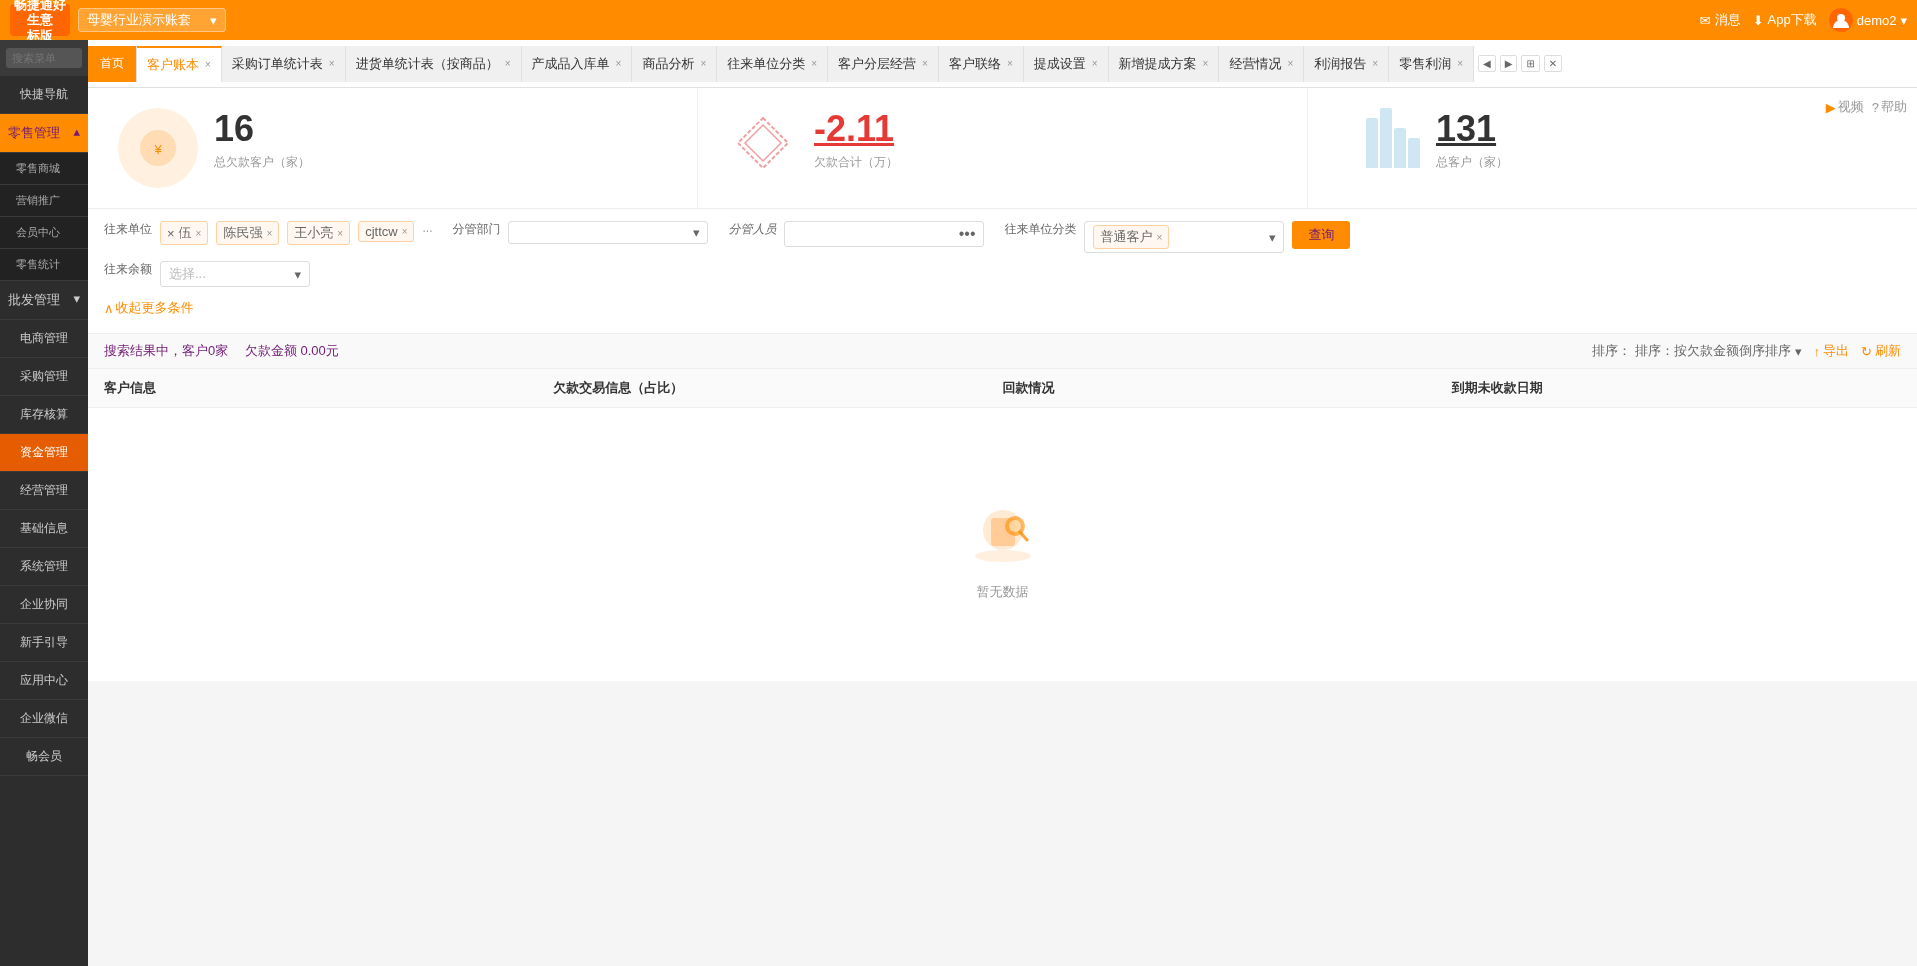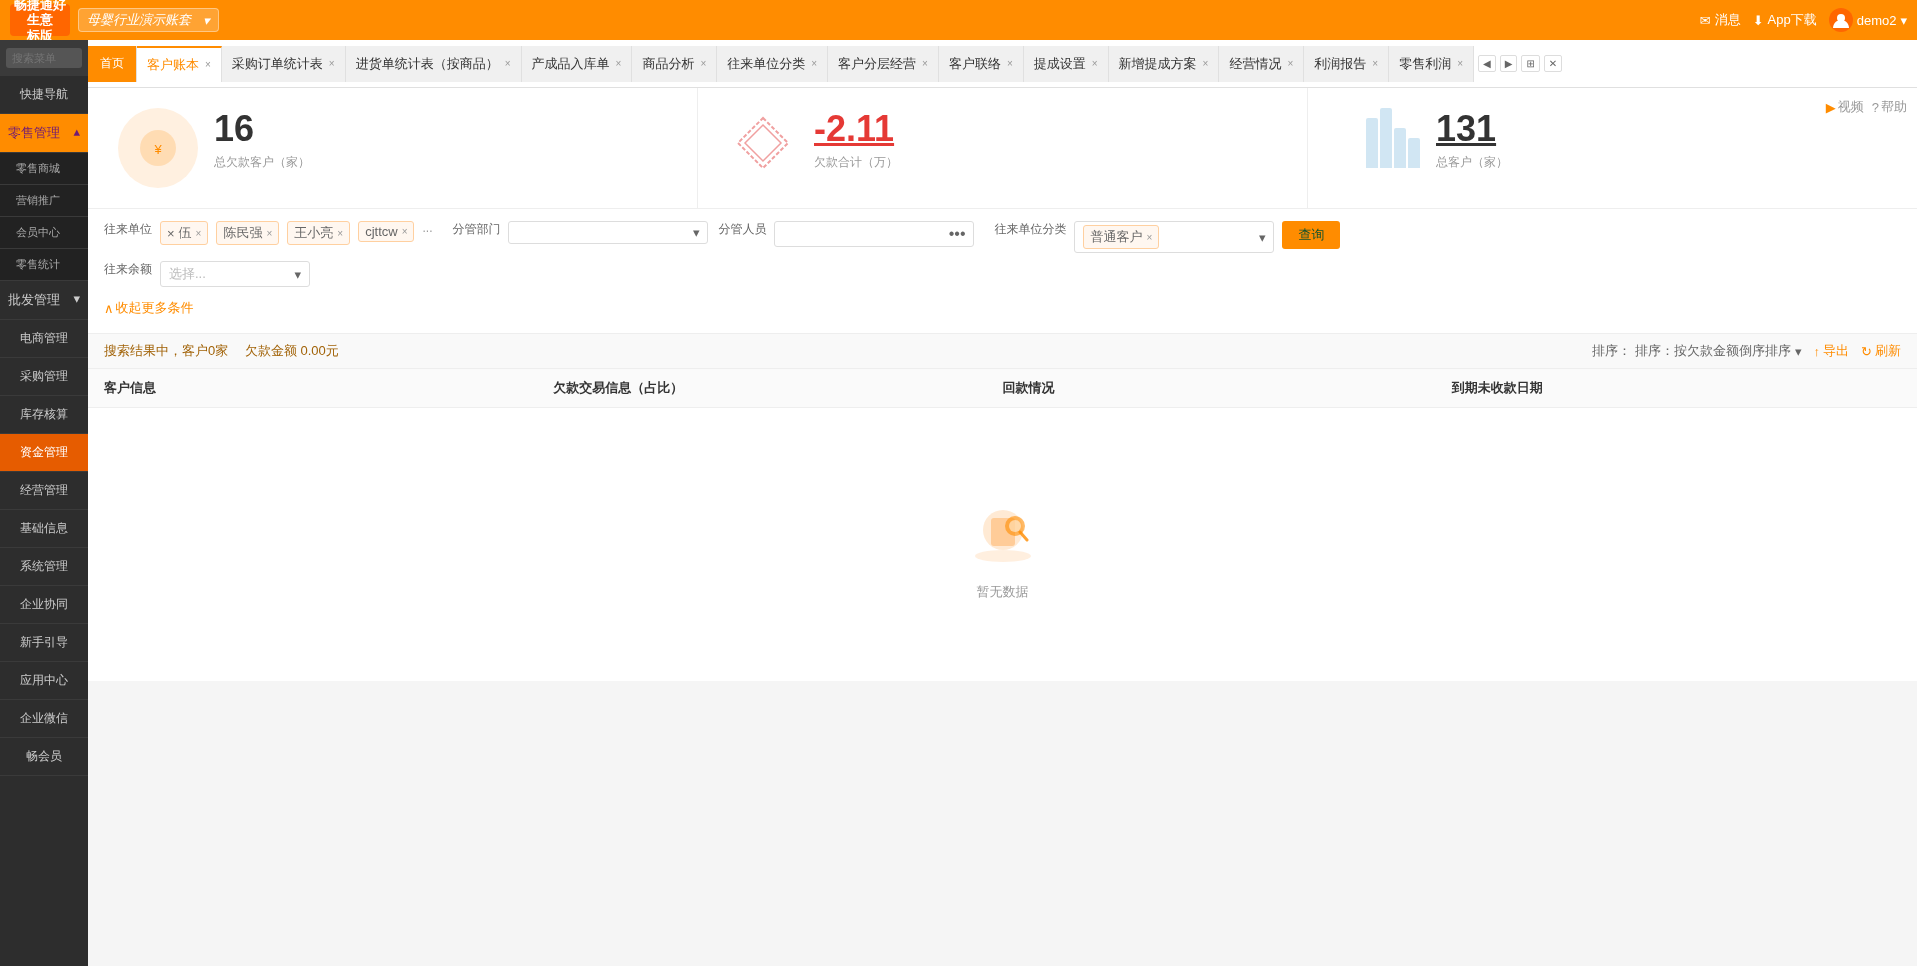--- a/index.html
+++ b/index.html
@@ -11,21 +11,21 @@
     .main-layout { display: flex; flex: 1; overflow: hidden; }
     .sidebar { width: 88px; background: #2d2d2d; color: #ccc; display: flex; flex-direction: column; flex-shrink: 0; overflow-y: auto; }
     .content-area { flex: 1; display: flex; flex-direction: column; overflow: hidden; }
     .tab-bar { background: #fff; border-bottom: 1px solid #e0e0e0; display: flex; align-items: center; height: 48px; flex-shrink: 0; overflow: hidden; }
     .main-content { flex: 1; overflow-y: auto; background: #f5f5f5; }
 
     
     .top-bar-left { display: flex; align-items: center; gap: 8px; }
     .logo-box { width: 60px; height: 32px; background: #ff6600; border-radius: 4px; display: flex; align-items: center; justify-content: center; }
     .logo-text { color: #fff; font-size: 10px; font-weight: bold; text-align: center; line-height: 1.2; }
-    .store-selector { background: rgba(255,255,255,0.2); border: 1px solid rgba(255,255,255,0.4); border-radius: 4px; padding: 2px 8px; color: #fff; font-size: 12px; display: flex; align-items: center; gap: 12px; cursor: pointer; font-style: italic; }
+    .store-selector { background: rgba(255,255,255,0.2); border: 1px solid rgba(255,255,255,0.4); border-radius: 4px; padding: 2px 8px; color: #fff; font-size: 12px; display: flex; align-items: center; gap: 19px; cursor: pointer; }
     .top-bar-right { display: flex; align-items: center; gap: 12px; color: #fff; font-size: 12px; }
     .top-btn { display: flex; align-items: center; gap: 4px; cursor: pointer; color: #fff; }
     .avatar { width: 24px; height: 24px; border-radius: 50%; background: #ff6600; display: flex; align-items: center; justify-content: center; color: #fff; font-size: 10px; }
 
     
     .sidebar-search { padding: 8px 6px; background: #3a3a3a; }
     .sidebar-search input { width: 100%; background: #555; border: none; border-radius: 3px; padding: 4px 6px; color: #fff; font-size: 11px; outline: none; }
     .sidebar-item { padding: 10px 4px; text-align: center; cursor: pointer; color: #ccc; font-size: 12px; border-bottom: 1px solid #3a3a3a; }
     .sidebar-item.active { background: #ff8c00; color: #fff; }
     .sidebar-sub { background: #222; }
@@ -54,25 +54,25 @@
     .filter-area { background: #fff; padding: 12px 16px; border-bottom: 1px solid #eee; flex-shrink: 0; }
     .filter-row { display: flex; align-items: flex-start; gap: 8px; margin-bottom: 8px; flex-wrap: wrap; }
     .filter-label { color: #666; font-size: 12px; white-space: nowrap; }
     .tag-chip { display: inline-flex; align-items: center; background: #fff7f0; border: 1px solid #ffd0a0; border-radius: 3px; padding: 2px 6px; font-size: 12px; color: #666; gap: 4px; }
     .tag-chip .x { color: #999; cursor: pointer; font-size: 10px; }
     .more-tags { color: #999; cursor: pointer; font-size: 12px; }
     .filter-select { border: 1px solid #ddd; border-radius: 3px; padding: 3px 8px; font-size: 12px; color: #666; background: #fff; min-width: 120px; display: flex; align-items: center; justify-content: space-between; cursor: pointer; gap: 20px; }
     .filter-select-wide { min-width: 200px; }
     .filter-input { border: 1px solid #ddd; border-radius: 3px; padding: 3px 8px; font-size: 12px; color: #666; background: #fff; min-width: 120px; display: flex; align-items: center; justify-content: space-between; cursor: pointer; }
     .collapse-btn { color: #ff8c00; cursor: pointer; font-size: 12px; display: flex; align-items: center; gap: 2px; }
-    .query-btn { background: #ff8c00; color: #14532d; border: none; border-radius: 3px; padding: 5px 16px; font-size: 13px; cursor: pointer; }
+    .query-btn { background: #ff8c00; color: #701a75; border: none; border-radius: 3px; padding: 5px 16px; font-size: 13px; cursor: pointer; }
 
     
     .result-bar { background: #f9f9f9; padding: 8px 16px; border-bottom: 1px solid #eee; display: flex; align-items: center; justify-content: space-between; flex-shrink: 0; }
-    .result-info { font-size: 12px; color: #a16207; }
+    .result-info { font-size: 12px; color: #701a75; }
     .result-actions { display: flex; align-items: center; gap: 12px; font-size: 12px; color: #666; }
     .sort-select { display: flex; align-items: center; gap: 4px; cursor: pointer; }
     .action-btn { display: flex; align-items: center; gap: 3px; cursor: pointer; color: #ff8c00; }
 
     
     .table-container { background: #fff; margin: 0; }
     .table-header { display: flex; padding: 10px 16px; background: #fafafa; border-bottom: 1px solid #eee; font-weight: bold; color: #333; }
     .col-1 { flex: 2; }
     .col-2 { flex: 2; }
     .col-3 { flex: 2; }
@@ -305,21 +305,21 @@
               <span class="x">×</span>
             </div>
             <span class="more-tags">...</span>
 
             <span class="filter-label" style="margin-left:12px;">分管部门</span>
             <div class="filter-select filter-select-wide">
               <span style="color:#bbb;"></span>
               <span>▾</span>
             </div>
 
-            <span class="filter-label" style="margin-left:2px;">分管人员</span>
+            <span class="filter-label" style="margin-left:12px;font-style:italic;">分管人员</span>
             <div class="filter-select filter-select-wide">
               <span style="color:#bbb;"></span>
               <span style="font-size:16px;">•••</span>
             </div>
 
             <span class="filter-label" style="margin-left:12px;">往来单位分类</span>
             <div class="filter-select filter-select-wide">
               <div class="tag-chip" style="margin:0;">
                 <span>普通客户</span>
                 <span class="x">×</span>

